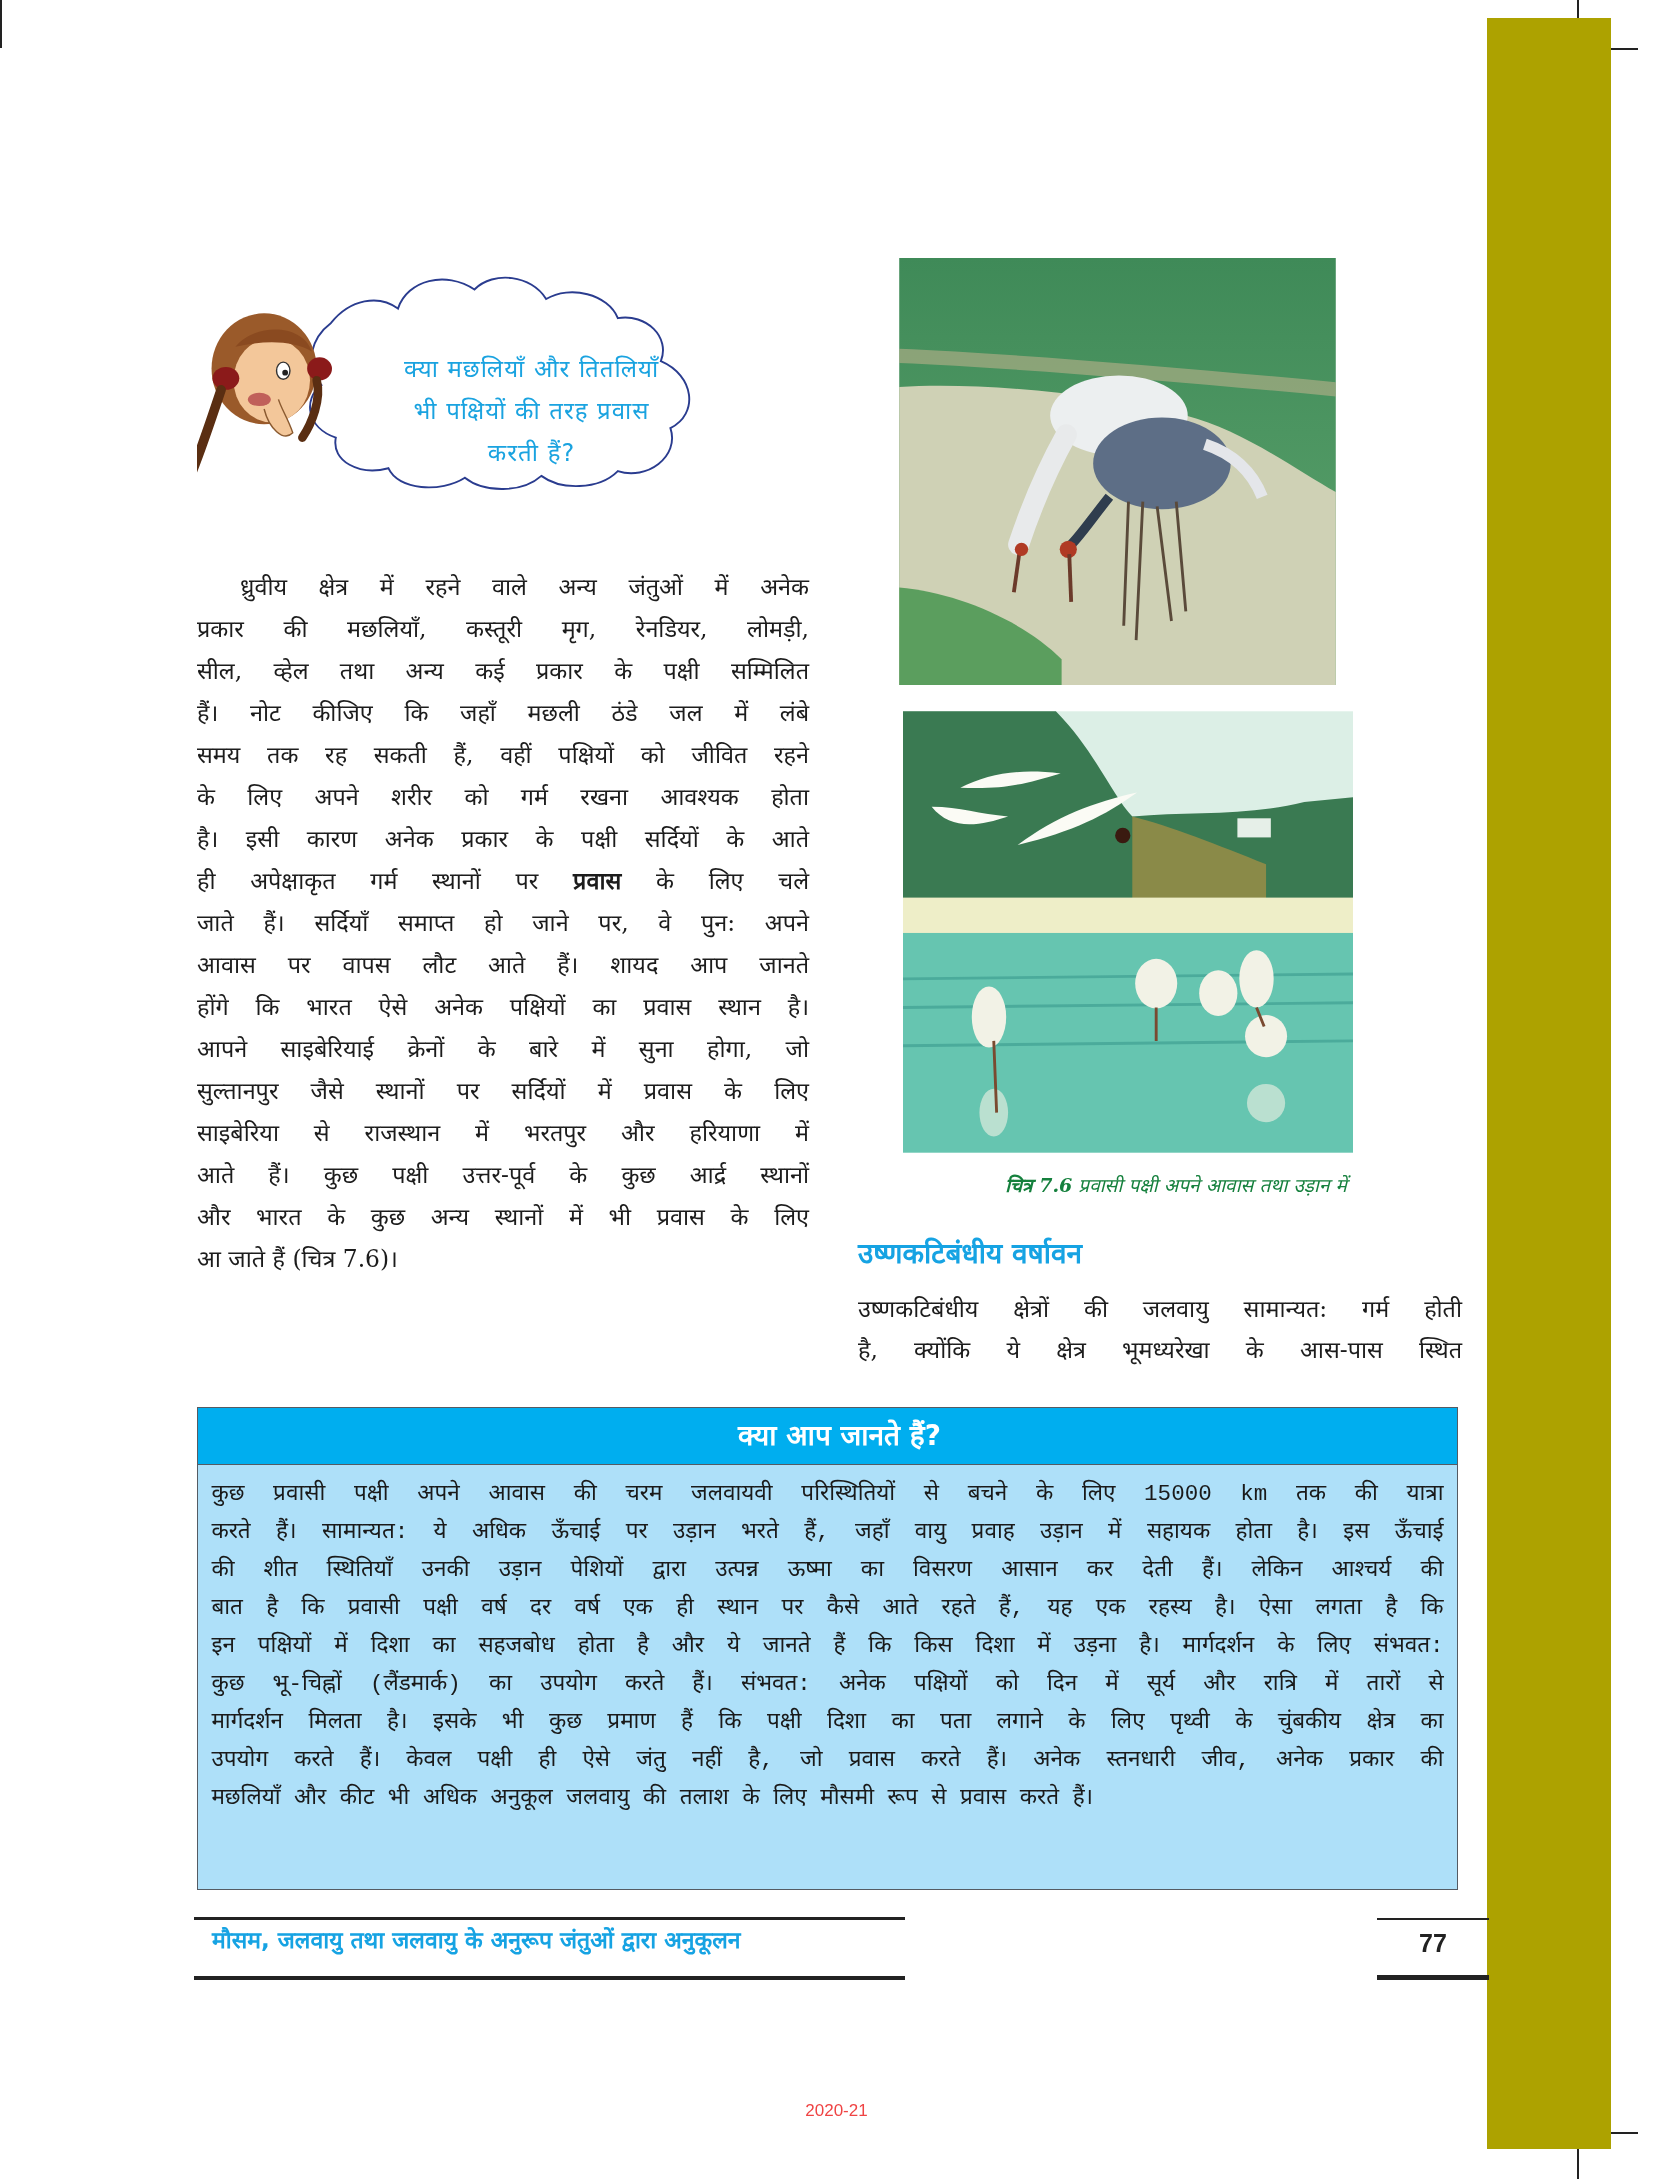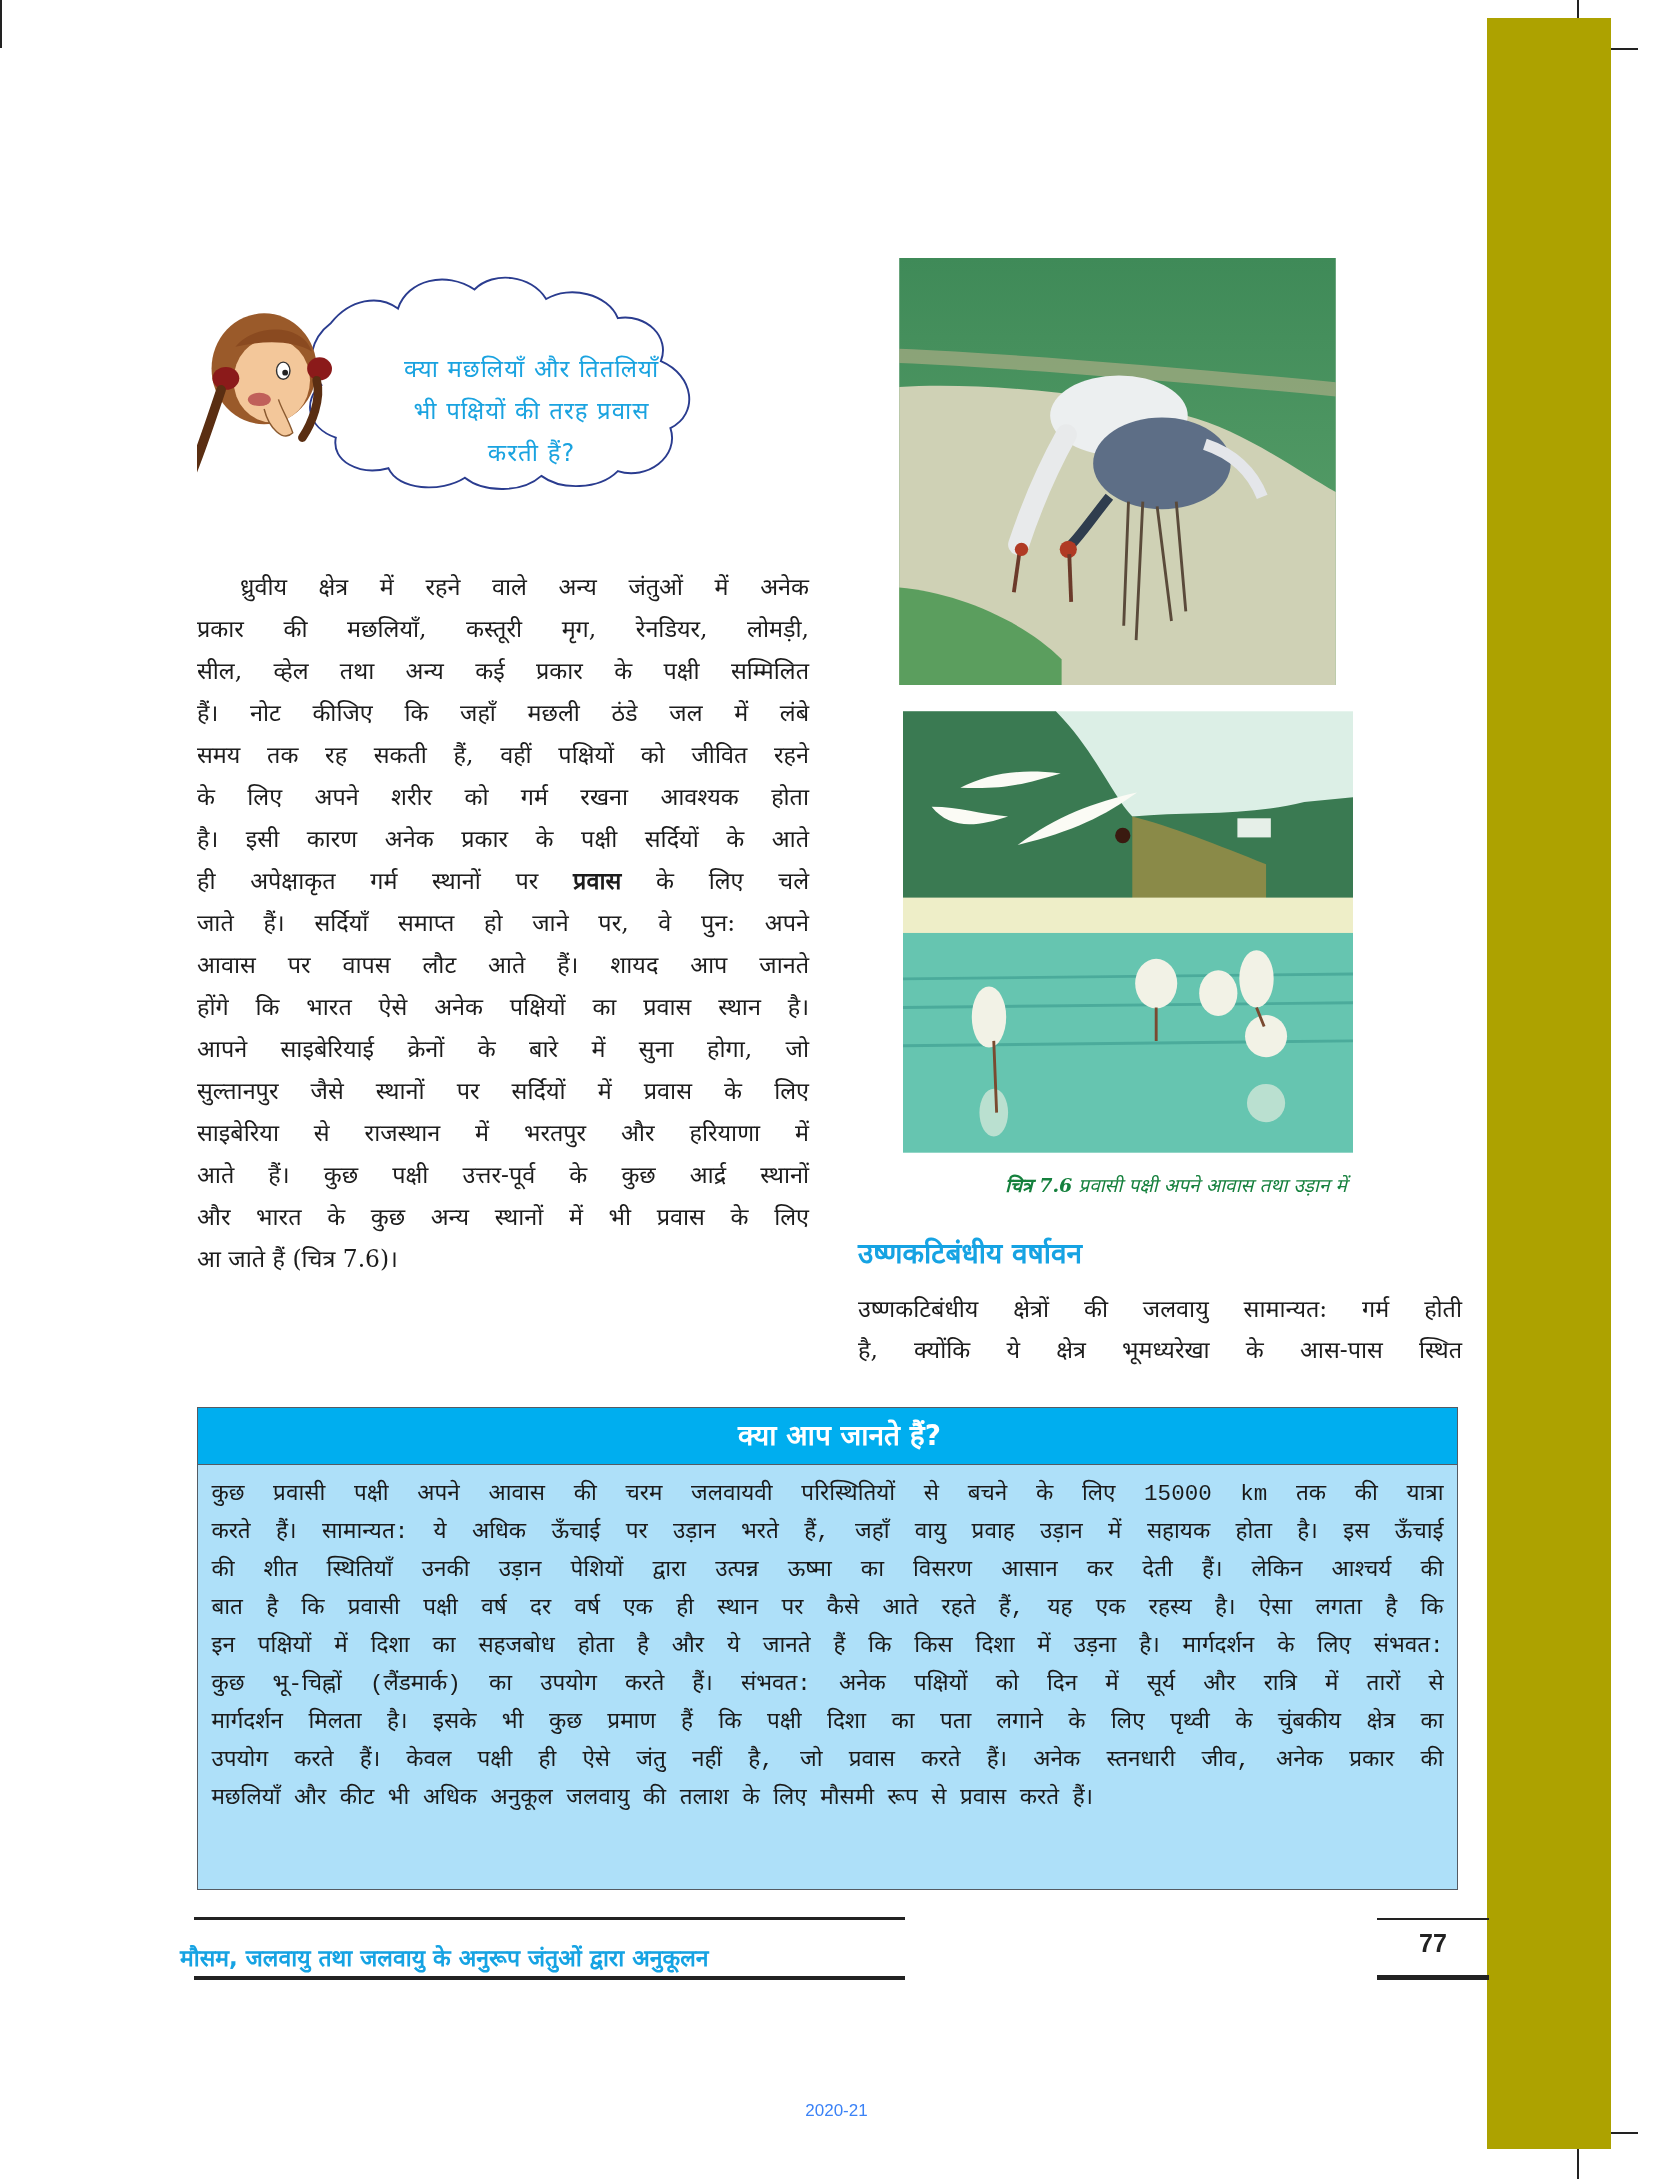--- a/index.html
+++ b/index.html
@@ -46,26 +46,26 @@
              border:1.9px solid #555b63; background:#aee0f9; box-sizing:border-box; }
   #dyk-header { height:56px; background:#00aeef; border-bottom:1.9px solid #555b63;
                 color:#ffffff; text-align:center; font-size:28px; font-weight:bold; line-height:56px;padding-left:24px; }
   #dyk-body { padding:9.6px 13.4px 0 13.4px; font-family:Liberation Mono, monospace;
               font-size:22.5px; line-height:38px; color:#1a1a1a; }
   #dyk-body .line { display:block; white-space:nowrap; text-align:justify; text-align-last:justify; height:38px; }
   #dyk-body .line.last { text-align-last:left; }
 
   
   .rule { position:absolute; background:#222; }
-  #chapter-title { position:absolute; left:180px; top:1923px; color:#16a3e3;
-                   font-size:23px; font-weight:bold; white-space:nowrap;margin-top:18px; }
+  #chapter-title { position:absolute; left:212px; top:1923px; color:#16a3e3;
+                   font-size:23px; font-weight:bold; white-space:nowrap; }
   #page-number { position:absolute; left:1377px; top:1929px; width:112px; text-align:center;
                  font-family:"Liberation Sans", sans-serif; font-size:25px; font-weight:bold; color:#222; }
   #session { position:absolute; left:717px; top:2101px; width:239px; text-align:center;
-             font-family:"Liberation Sans", sans-serif; font-size:17px; color:#3b82f6; }
+             font-family:"Liberation Sans", sans-serif; font-size:17px; color:#ef4444; }
 </style>
 </head>
 <body>
 
 <div class="crop" style="left:0;top:0;width:1.9px;height:48px;"></div>
 <div class="crop" style="left:1577px;top:0;width:1.9px;height:49px;"></div>
 <div class="crop" style="left:1577px;top:48px;width:61px;height:1.9px;"></div>
 <div class="crop" style="left:1577px;top:2132px;width:61px;height:1.9px;"></div>
 <div class="crop" style="left:1577px;top:2132px;width:1.9px;height:48px;"></div>
 

